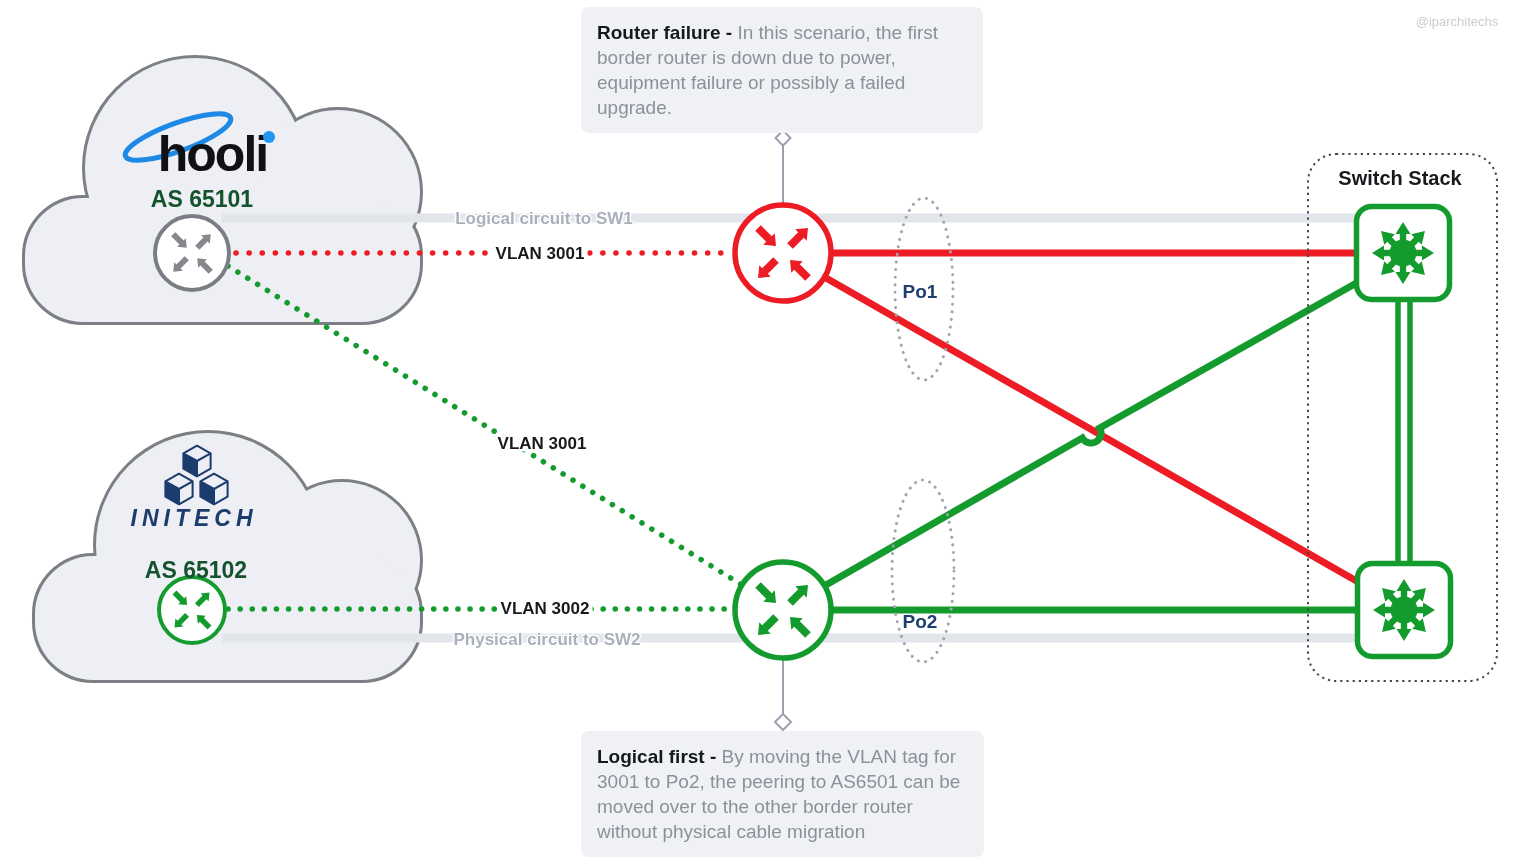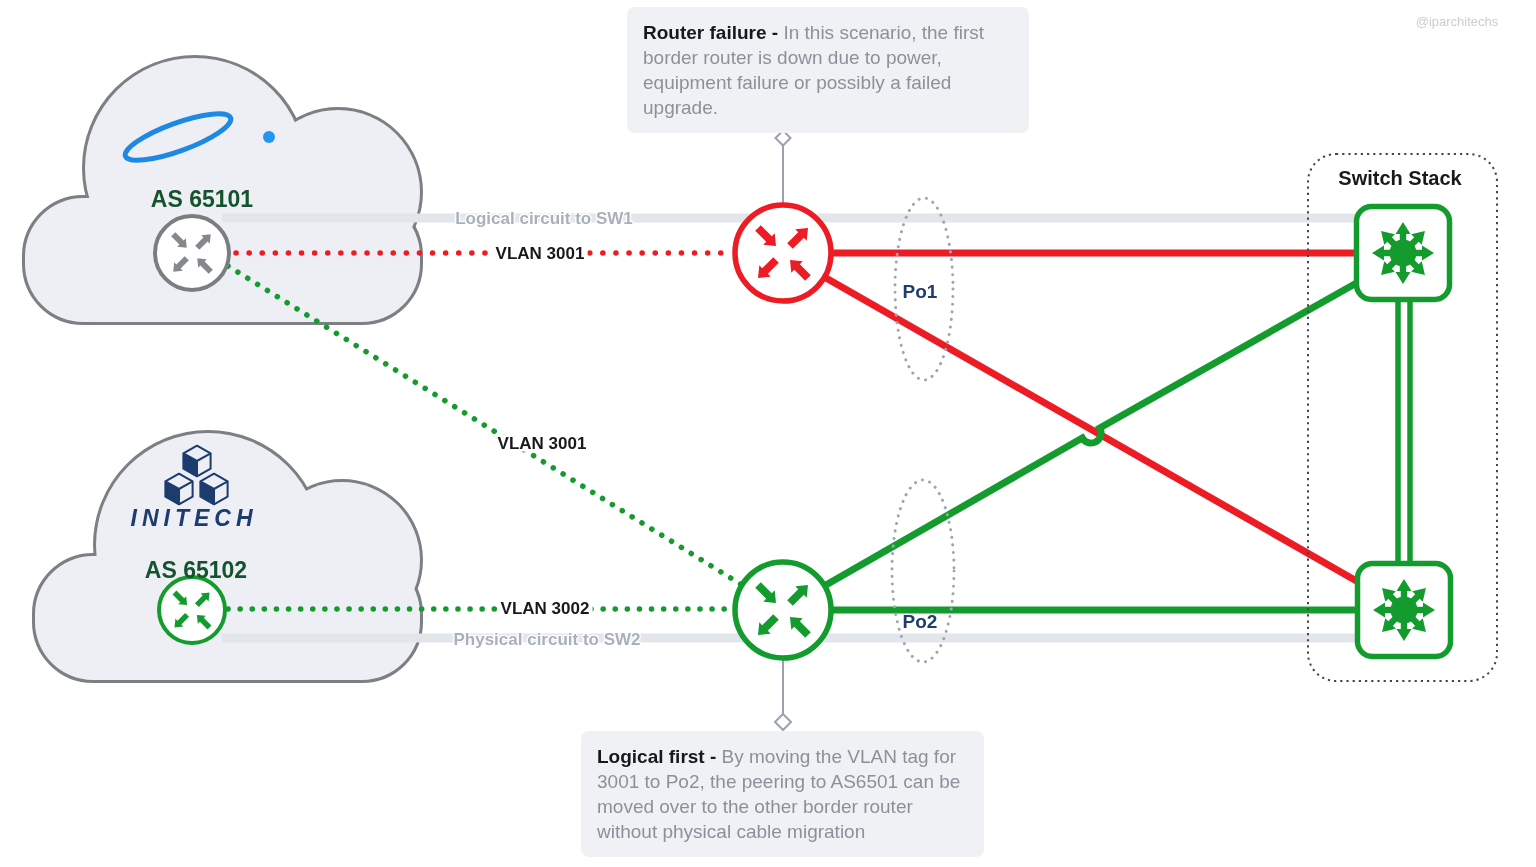--- a/index.html
+++ b/index.html
@@ -147,24 +147,25 @@
     <use href="#router-arrows" fill="#149B2D" transform="translate(783,610)"></use>
   </g>
 
   <rect x="1308" y="154" width="189" height="527" rx="28" fill="none" stroke="#44474B" stroke-width="2" stroke-dasharray="2.2 4"></rect>
   <use href="#switch-node" transform="translate(1403,253)"></use>
   <use href="#switch-node" transform="translate(1404,610)"></use>
 </svg>
 
 <div class="handle">@iparchitechs</div>
 
-<div class="note" style="left:581px;top:7px;width:370px;margin-left:46px;"><b>Router failure</b><b> - </b><span>In this scenario, the first border router is down due to power, equipment failure or possibly a failed upgrade.</span></div>
+<div class="note" style="left:581px;top:7px;width:370px;"><b>Router failure</b><b> - </b><span>In this scenario, the first border router is down due to power, equipment failure or possibly a failed upgrade.</span></div>
 
 <div class="note" style="left:581px;top:731px;width:371px;"><b>Logical first</b><b> - </b><span>By moving the VLAN tag for 3001 to Po2, the peering to AS6501 can be moved over to the other border router without physical cable migration</span></div>
 
+<div class="hooli-wordmark">hooli</div>
 <div class="hooli-dot"></div>
 <div class="lbl as-label" style="left:202px;top:199px;">AS 65101</div>
 <div class="initech-wordmark">INITECH</div>
 <div class="lbl as-label" style="left:196px;top:555px;margin-top:15px;">AS 65102</div>
 
 <div class="lbl circuit halo" style="left:544px;top:218px;">Logical circuit to SW1</div>
 <div class="lbl vlan" style="left:540px;top:253px;">VLAN 3001</div>
 <div class="lbl vlan" style="left:542px;top:443px;">VLAN 3001</div>
 <div class="lbl vlan" style="left:545px;top:608px;">VLAN 3002</div>
 <div class="lbl circuit halo" style="left:547px;top:639px;">Physical circuit to SW2</div>

